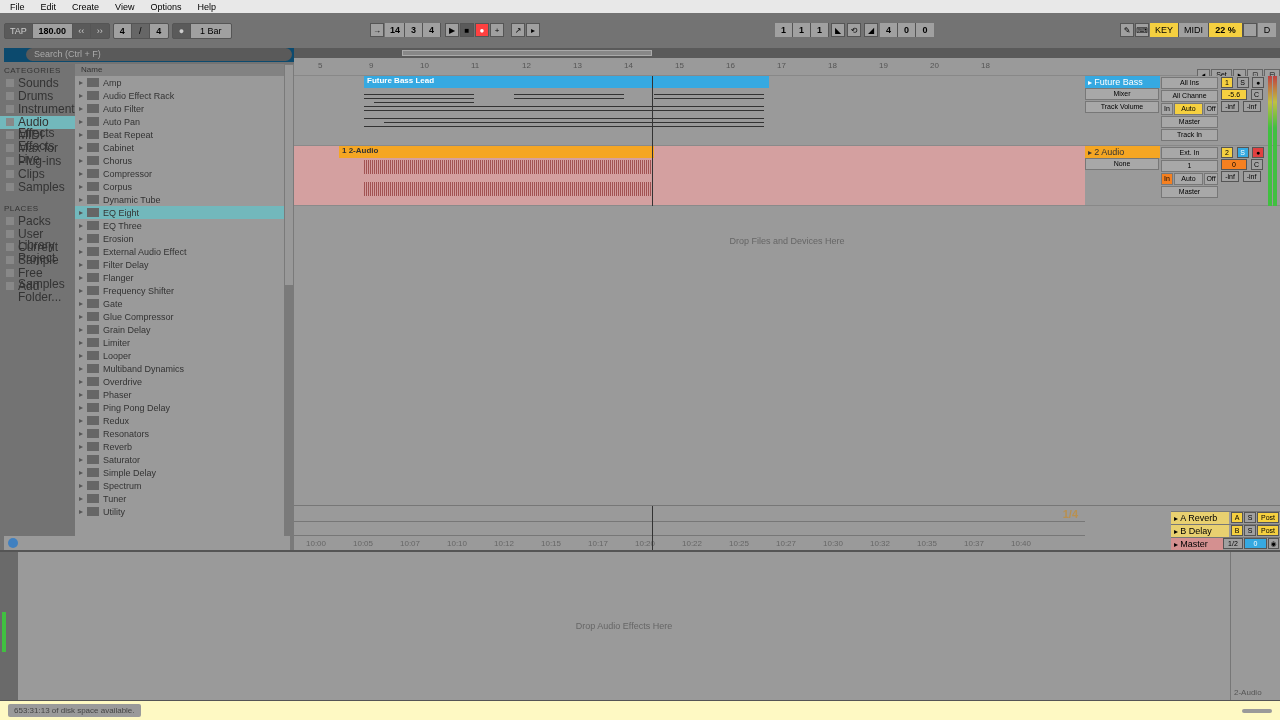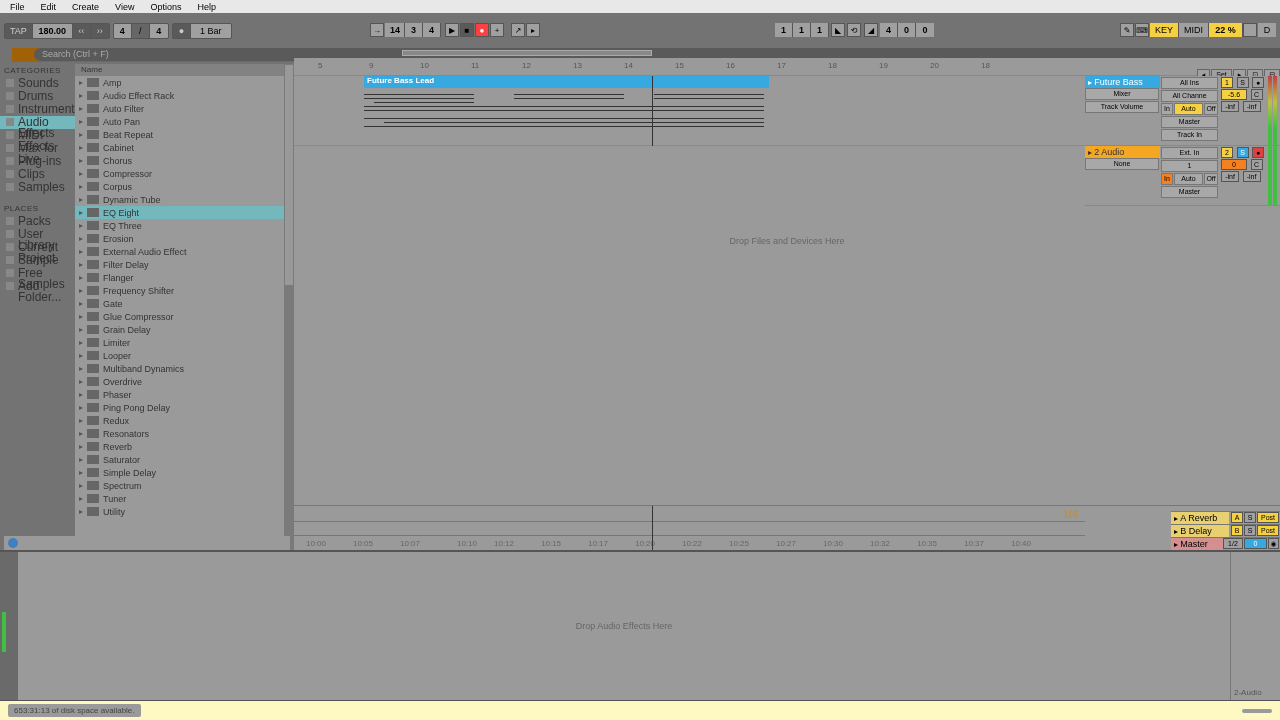--- a/index.html
+++ b/index.html
@@ -13,21 +13,21 @@
 .ctrl.dark { background: #5a5a5a; color: #ccc; }
 .ctrl.num { background: #a0a0a0; font-weight: bold; }
 .transport-group { position: absolute; left: 370px; top: 10px; display: flex; }
 .transport-btn { width: 14px; height: 14px; background: #a0a0a0; border: 1px solid #555; margin-right: 1px; display: flex; align-items: center; justify-content: center; font-size: 8px; }
 .btn-play { background: #a0a0a0; }
 .btn-stop { background: #5a5a5a; }
 .btn-rec { background: #ff4040; color: #fff; }
 .right-ctrls { position: absolute; right: 4px; top: 10px; display: flex; }
 .main { display: flex; height: 502px; }
 .browser { width: 294px; background: #737373; display: flex; position: relative; }
-.browser-top { position: absolute; top: 0; left: 12px; right: 0; height: 14px; background: #a16207; }
+.browser-top { position: absolute; top: 0; left: 4px; right: 0; height: 14px; background: #0c4a6e; }
 .search-box { position: absolute; top: 0; left: 22px; width: 266px; height: 13px; background: #5a5a5a; border-radius: 7px; color: #aaa; padding: 0 8px; line-height: 13px; font-size: 9px; }
 .sidebar { width: 75px; background: #737373; padding-top: 16px; }
 .sidebar-header { font-size: 8px; color: #333; padding: 2px 4px; letter-spacing: 0.5px; }
 .sidebar-item { padding: 1px 4px 1px 18px; color: #333; font-size: 12px; height: 13px; line-height: 11px; position: relative; }
 .sidebar-item.active { background: #72b8bc; }
 .sidebar-item::before { content: ''; position: absolute; left: 6px; top: 2px; width: 8px; height: 8px; background: #888; }
 .device-list { flex: 1; background: #9a9a9a; margin-top: 16px; position: relative; }
 .list-header { background: #828282; height: 12px; padding: 0 6px; font-size: 8px; color: #333; line-height: 12px; }
 .device-row { height: 13px; padding: 0 4px; display: flex; align-items: center; color: #333; cursor: default; }
 .device-row.active { background: #72b8bc; }
@@ -411,20 +411,29 @@
           <div class="midi-line" style="top:20px;left:0;width:400px"></div>
             <div class="midi-line" style="top:28px;left:0;width:400px"></div>
           <div class="midi-line" style="top:32px;left:20px;width:380px"></div>
             <div class="midi-line" style="top:36px;left:0;width:400px"></div>
           <div class="midi-line" style="top:4px;left:150px;width:110px"></div>
             <div class="midi-line" style="top:8px;left:150px;width:110px"></div>
           <div class="midi-line" style="top:4px;left:290px;width:110px"></div>
             <div class="midi-line" style="top:8px;left:290px;width:110px"></div>
         </div>
       </div>
+      <div class="track-lane track2">
+        <div class="clip clip2">
+          <div class="clip2-label">1 2-Audio</div>
+        </div>
+        <div class="audio-wave">
+          <div class="wave-line"></div>
+          <div class="wave-line"></div>
+        </div>
+      </div>
       <div class="playhead"></div>
       <div class="drop-hint">Drop Files and Devices Here</div>
     </div>
 
     <div class="track-headers">
       <div class="track-header" style="height:70px">
         <div style="flex:1">
           <div class="track-name">▸ <span>Future Bass</span></div>
           <div class="th-row">
               <div class="th-box">Mixer</div>
@@ -508,21 +517,21 @@
     </div>
 
     <div style="position:absolute;bottom:0;left:0;right:0">
       <div class="beat-ruler">
         <div style="position:absolute;bottom:14px;left:0;right:195px;height:1px;background:#777"></div>
         <div style="position:absolute;bottom:28px;left:0;right:195px;height:1px;background:#777"></div>
         <div id="beat-times">
             <span class="beat-num" style="left: 12px;">10:00</span>
             <span class="beat-num" style="left: 59px;">10:05</span>
             <span class="beat-num" style="left: 106px;">10:07</span>
-            <span class="beat-num" style="left: 163px;">10:10</span>
+            <span class="beat-num" style="left: 153px;">10:10</span>
             <span class="beat-num" style="left: 200px;">10:12</span>
             <span class="beat-num" style="left: 247px;">10:15</span>
             <span class="beat-num" style="left: 294px;">10:17</span>
             <span class="beat-num" style="left: 341px;">10:20</span>
             <span class="beat-num" style="left: 388px;">10:22</span>
             <span class="beat-num" style="left: 435px;">10:25</span>
             <span class="beat-num" style="left: 482px;">10:27</span>
             <span class="beat-num" style="left: 529px;">10:30</span>
             <span class="beat-num" style="left: 576px;">10:32</span>
             <span class="beat-num" style="left: 623px;">10:35</span>

